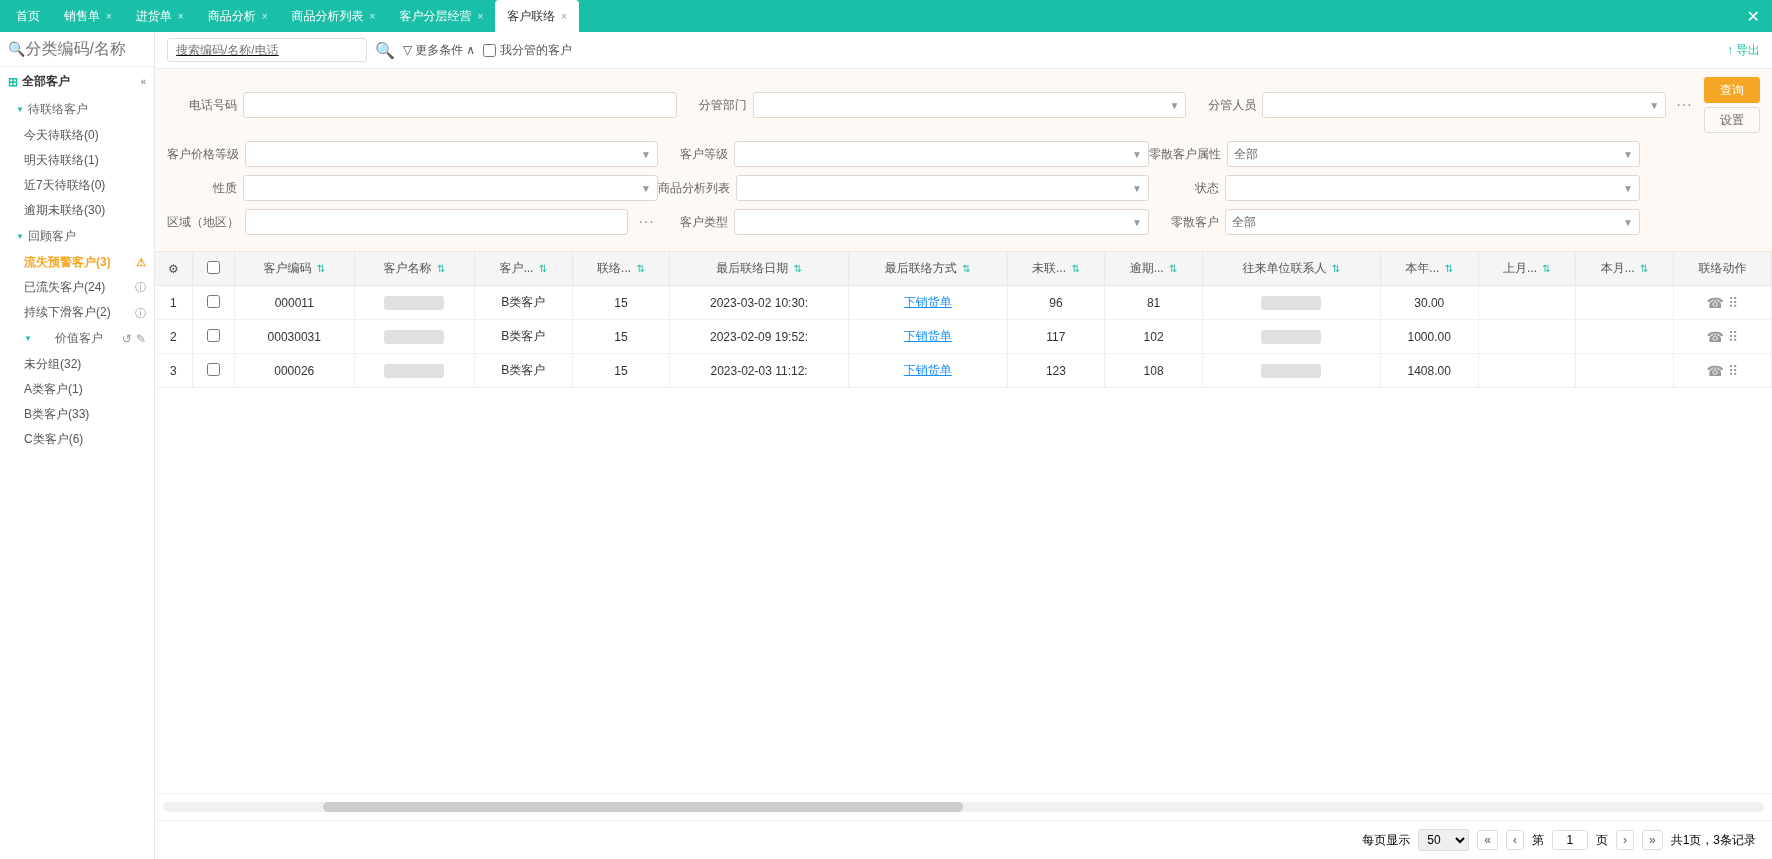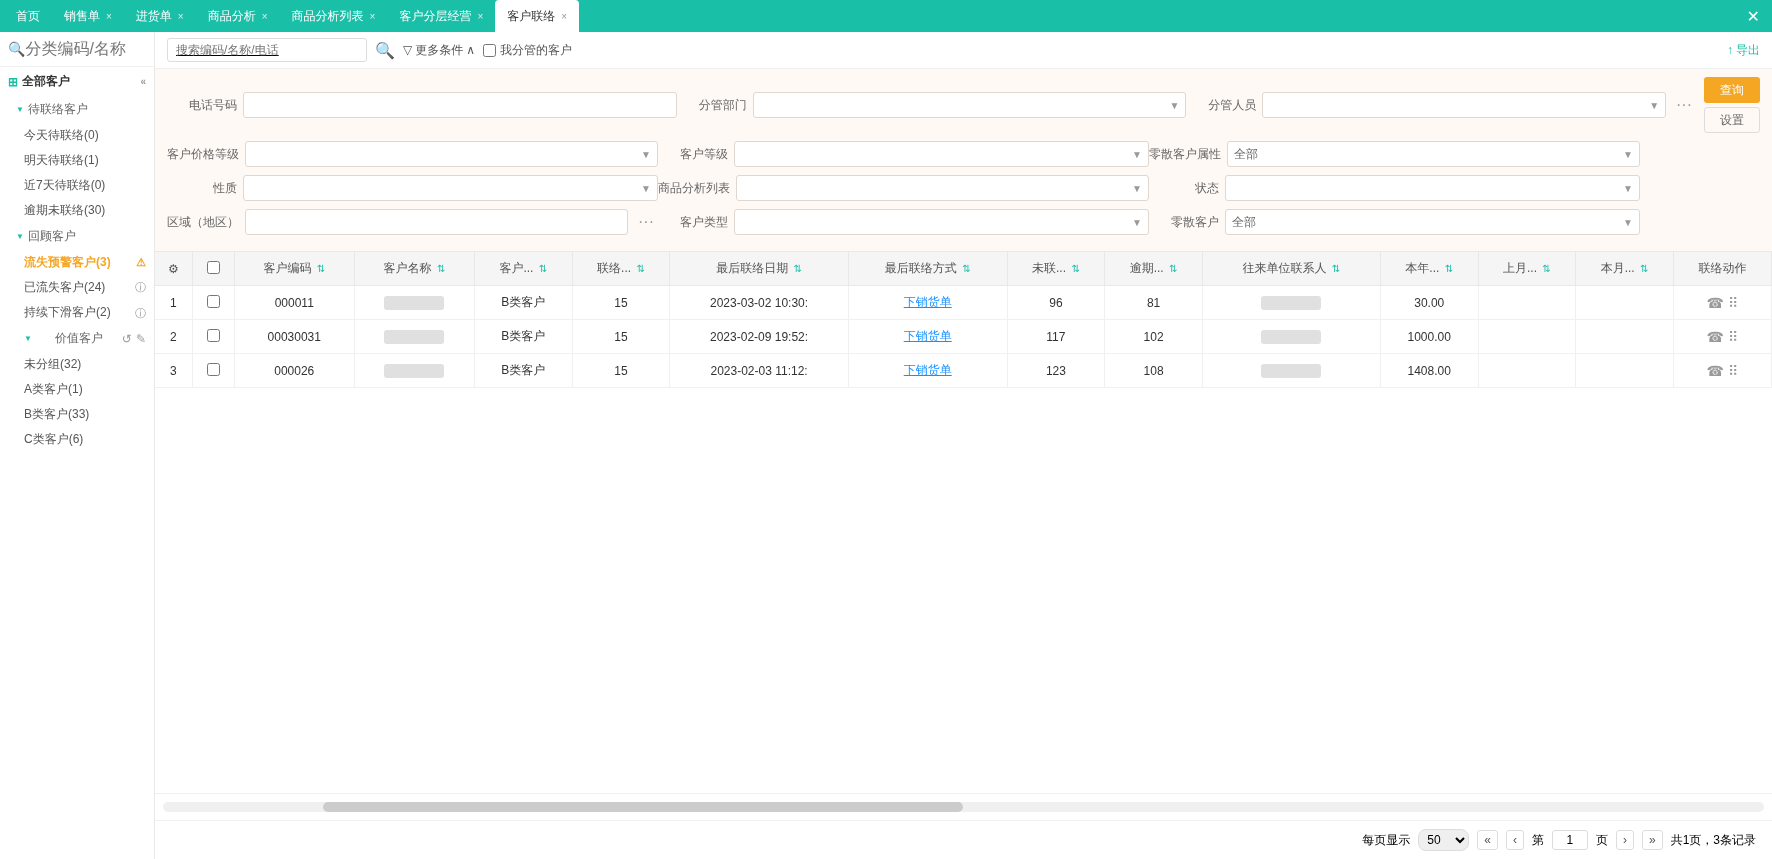--- a/index.html
+++ b/index.html
@@ -325,21 +325,21 @@
       align-items: center;
       justify-content: flex-end;
       padding: 8px 16px;
       border-top: 1px solid #f0f0f0;
       gap: 8px;
       background: #fff;
     }
     .pagination-bar span { color: #000000; }
     .pagination-select {
       border: 1px solid #ddd;
-      border-radius: 8px;
+      border-radius: 2px;
       padding: 2px 4px;
       font-size: 12px;
     }
     .page-btn {
       border: 1px solid #ddd;
       background: #fff;
       border-radius: 3px;
       padding: 2px 6px;
       cursor: pointer;
       color: #555;

